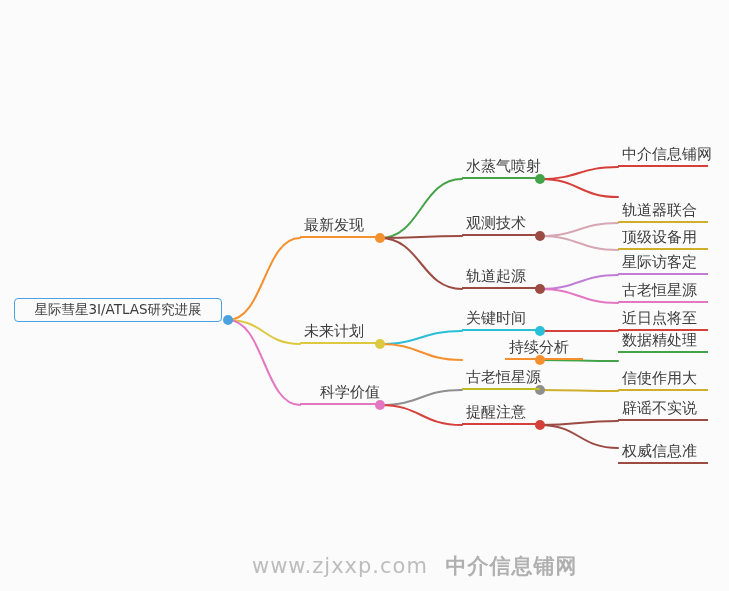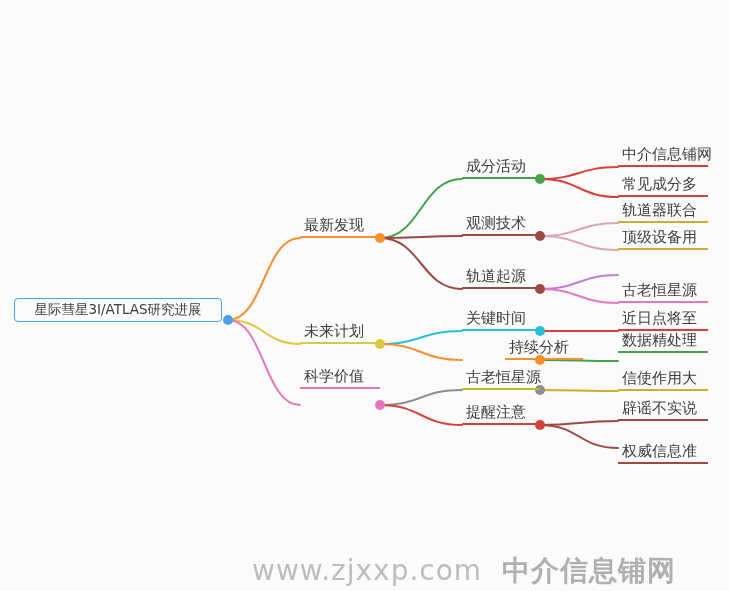--- a/index.html
+++ b/index.html
@@ -24,21 +24,21 @@
   .u-orange{border-bottom-color:#f5902f}.u-yellow{border-bottom-color:#ddc93f}
   .u-pink{border-bottom-color:#e377c2}.u-green{border-bottom-color:#44a348}
   .u-maroon{border-bottom-color:#9c4b42}.u-red{border-bottom-color:#d6403a}
   .u-cyan{border-bottom-color:#29bfd6}.u-gold{border-bottom-color:#cfae2a}
   .u-violet{border-bottom-color:#c07ed6}.u-olive{border-bottom-color:#bcbd22}
 
   .root-node{position:absolute;left:14px;top:298px;width:208px;height:24px;box-sizing:border-box;
         border:1.5px solid #4aa3df;border-radius:4px;font-size:13.5px;line-height:20px;
         text-align:center;color:#3c3c3c;cursor:pointer;background:transparent;}
 
-  .watermark{position:absolute;left:252px;top:552px;font-size:28px;letter-spacing:1px;
+  .watermark{position:absolute;left:252px;top:552px;font-size:21px;letter-spacing:1px;
         color:#bdbdbd;user-select:none;white-space:nowrap;}
   .watermark .wm-name{font-weight:700;color:#b0b0b0;margin-left:10px;}
 </style>
 </head>
 <body>
 
 <div class="canvas">
 
   <svg class="wires" width="729" height="591" viewBox="0 0 729 591">
 
@@ -88,26 +88,26 @@
   <div class="root-node">
     <span>星际彗星3I/ATLAS研究进展</span>
   </div>
 
   <div class="node u-orange" style="left:300px;top:216px;width:80px;">
     <span>最新发现</span>
   </div>
   <div class="node u-yellow" style="left:300px;top:322px;width:80px;">
     <span>未来计划</span>
   </div>
-  <div class="node u-pink" style="left:300px;top:367px;width:80px;">
+  <div class="node u-pink" style="left:300px;top:383px;width:80px;text-align:right;">
     <span>科学价值</span>
   </div>
 
   <div class="node u-green" style="left:462px;top:157px;width:78px;">
-    <span>成分活动</span>
+    <span>水蒸气喷射</span>
   </div>
   <div class="node u-maroon" style="left:462px;top:214px;width:78px;">
     <span>观测技术</span>
   </div>
   <div class="node u-maroon" style="left:462px;top:267px;width:78px;">
     <span>轨道起源</span>
   </div>
   <div class="node u-cyan" style="left:462px;top:309px;width:78px;">
     <span>关键时间</span>
   </div>
@@ -117,28 +117,28 @@
   <div class="node u-olive" style="left:462px;top:368px;width:78px;">
     <span>古老恒星源</span>
   </div>
   <div class="node u-red" style="left:462px;top:403px;width:78px;">
     <span>提醒注意</span>
   </div>
 
   <div class="node u-red" style="left:618px;top:145px;width:90px;">
     <span>中介信息铺网</span>
   </div>
-  <div class="node u-red" style="left:618px;top:175px;width:90px;">
-    <span>常见成分多</span>
-  </div>
   <div class="node u-gold" style="left:618px;top:201px;width:90px;">
     <span>轨道器联合</span>
   </div>
   <div class="node u-gold" style="left:618px;top:228px;width:90px;">
     <span>顶级设备用</span>
+  </div>
+  <div class="node u-violet" style="left:618px;top:253px;width:90px;">
+    <span>星际访客定</span>
   </div>
   <div class="node u-pink" style="left:618px;top:281px;width:90px;">
     <span>古老恒星源</span>
   </div>
   <div class="node u-red" style="left:618px;top:309px;width:90px;">
     <span>近日点将至</span>
   </div>
   <div class="node u-green" style="left:618px;top:331px;width:90px;">
     <span>数据精处理</span>
   </div>

